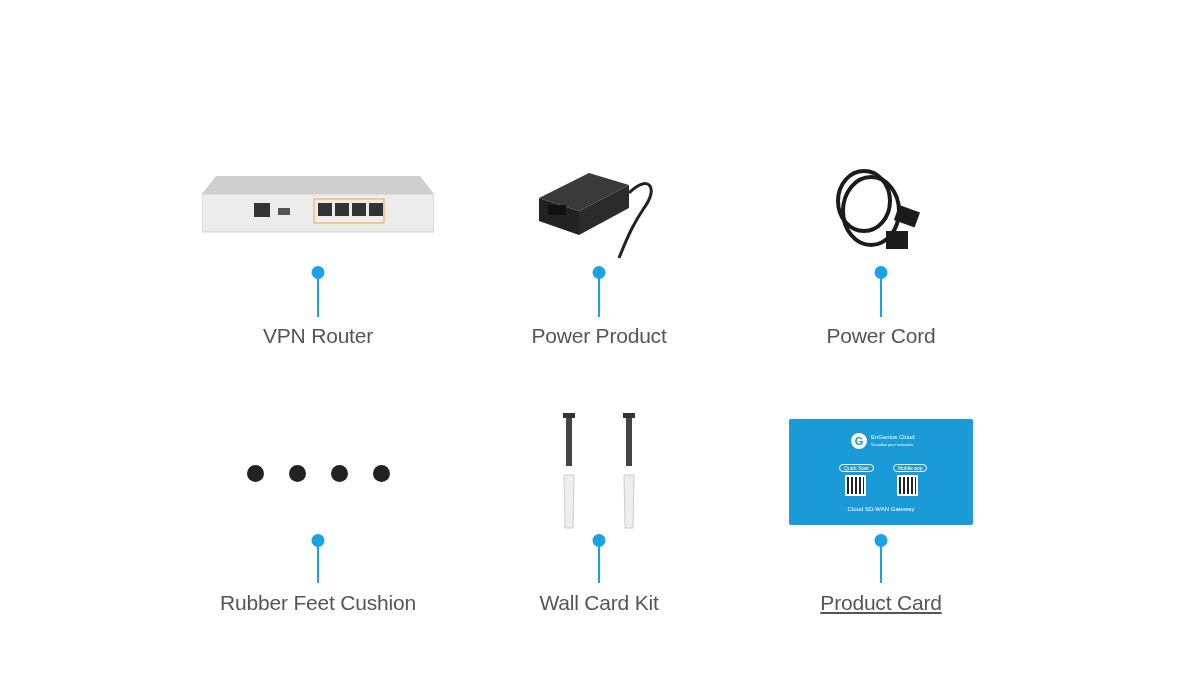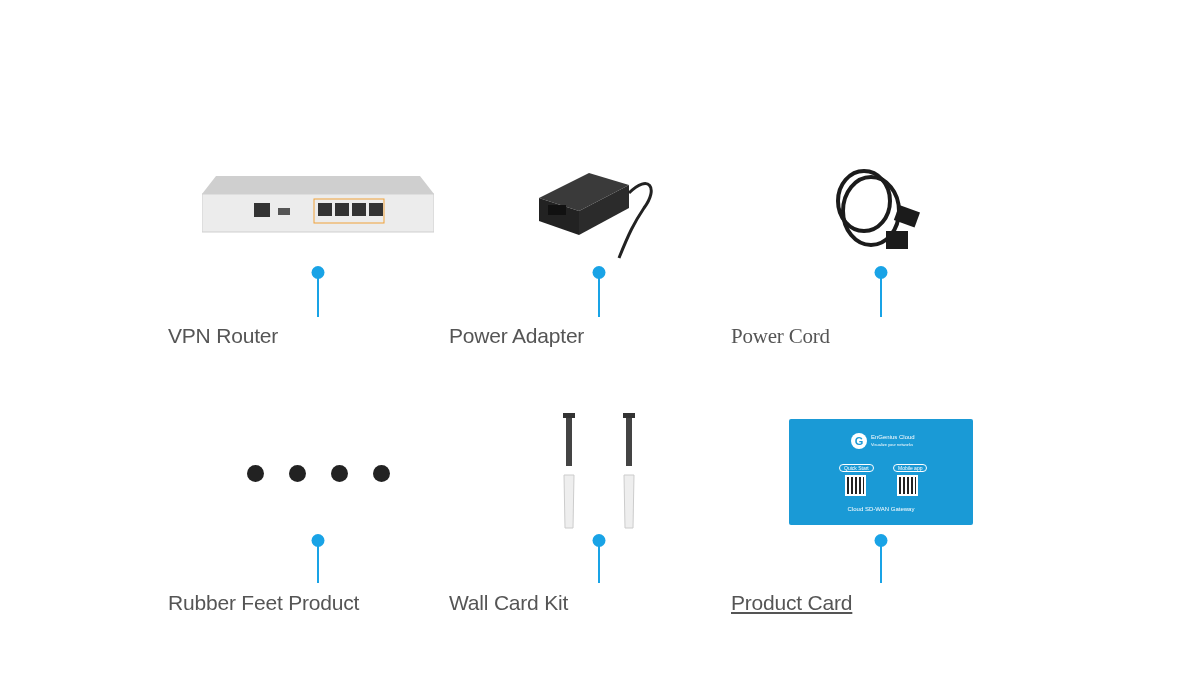--- a/index.html
+++ b/index.html
@@ -1,21 +1,21 @@
 <!DOCTYPE html>
 <html><head>
 <meta charset="utf-8">
 <style>
   html,body{margin:0;padding:0;}
   body{width:1200px;height:675px;background:#ffffff;position:relative;overflow:hidden;font-family:"Liberation Sans",sans-serif;}
   .item{position:absolute;width:300px;}
   .img{position:absolute;left:0;width:300px;display:flex;justify-content:center;align-items:center;}
   .pin{position:absolute;left:150px;width:2px;background:#19a3e6;transform:translateX(-1px);}
   .dot{position:absolute;left:150px;width:13px;height:13px;border-radius:50%;background:#19a3e6;transform:translateX(-6.5px);}
-  .label{position:absolute;left:0;width:300px;font-size:21px;color:#555555;letter-spacing:-0.2px;}
+  .label{position:absolute;left:0;width:300px;text-align:center;font-size:21px;color:#555555;letter-spacing:-0.2px;}
   .feet{display:flex;gap:25px;}
   .feet span{width:17px;height:17px;border-radius:50%;background:#222;display:block;}
   .card{width:184px;height:106px;background:#1a9ad6;border-radius:2px;position:relative;color:#fff;}
   .card .brand{position:absolute;top:14px;left:62px;display:flex;align-items:center;gap:4px;}
   .card .logo{width:16px;height:16px;border-radius:50%;background:#fff;color:#1a9ad6;font-size:11px;font-weight:bold;display:flex;align-items:center;justify-content:center;}
   .card .bt{font-size:6px;line-height:7px;}
   .card .pill{position:absolute;top:45px;font-size:5px;border:1px solid #fff;border-radius:6px;padding:0 4px;}
   .card .qr{position:absolute;top:56px;width:21px;height:21px;background:repeating-linear-gradient(90deg,#222 0 2px,#fff 2px 4px),#fff;border:2px solid #fff;box-sizing:border-box;}
   .card .cap{position:absolute;top:87px;left:0;width:184px;text-align:center;font-size:6px;}
 </style>
@@ -46,47 +46,47 @@
     <svg width="130" height="100" viewBox="0 0 130 100">
       <polygon points="5,35 55,10 95,22 45,48" fill="#3a3a3a"></polygon>
       <polygon points="5,35 45,48 45,72 5,58" fill="#222"></polygon>
       <polygon points="45,48 95,22 95,45 45,72" fill="#2b2b2b"></polygon>
       <rect x="14" y="42" width="18" height="10" fill="#111"></rect>
       <path d="M95,30 C115,10 125,25 110,45 C100,60 95,70 85,95" stroke="#222" stroke-width="3" fill="none"></path>
     </svg>
   </div>
   <div class="dot" style="top:266px;"></div>
   <div class="pin" style="top:272px;height:45px;"></div>
-  <div class="label" style="top:324px;">Power Adapter</div>
+  <div class="label" style="top:324px;">Power Product</div>
 </div>
 
 <div class="item" style="left:731px;top:0;">
   <div class="img" style="top:160px;height:105px;">
     <svg width="110" height="100" viewBox="0 0 110 100">
       <ellipse cx="38" cy="38" rx="26" ry="30" fill="none" stroke="#1b1b1b" stroke-width="4"></ellipse>
       <ellipse cx="45" cy="48" rx="28" ry="34" fill="none" stroke="#1b1b1b" stroke-width="4"></ellipse>
       <rect x="70" y="45" width="22" height="16" fill="#1b1b1b" transform="rotate(20 80 53)"></rect>
       <rect x="60" y="68" width="22" height="18" fill="#1b1b1b"></rect>
     </svg>
   </div>
   <div class="dot" style="top:266px;"></div>
   <div class="pin" style="top:272px;height:45px;"></div>
-  <div class="label" style="top:324px;font-family:Liberation Serif, serif;">Power Cord</div>
+  <div class="label" style="top:324px;">Power Cord</div>
 </div>
 
 <div class="item" style="left:168px;top:0;">
   <div class="img feet" style="top:463px;height:20px;">
     <span></span>
     <span></span>
     <span></span>
     <span></span>
   </div>
   <div class="dot" style="top:534px;"></div>
   <div class="pin" style="top:540px;height:43px;"></div>
-  <div class="label" style="top:591px;">Rubber Feet Product</div>
+  <div class="label" style="top:591px;">Rubber Feet Cushion</div>
 </div>
 
 <div class="item" style="left:449px;top:0;">
   <div class="img" style="top:412px;height:120px;gap:40px;">
     <svg width="20" height="118" viewBox="0 0 20 118">
         <rect x="4" y="0" width="12" height="5" fill="#333"></rect>
         <rect x="7" y="5" width="6" height="48" fill="#444"></rect>
         <path d="M5,62 L15,62 L14,115 L6,115 Z" fill="#eee" stroke="#ccc"></path>
       </svg>
     <svg width="20" height="118" viewBox="0 0 20 118">

